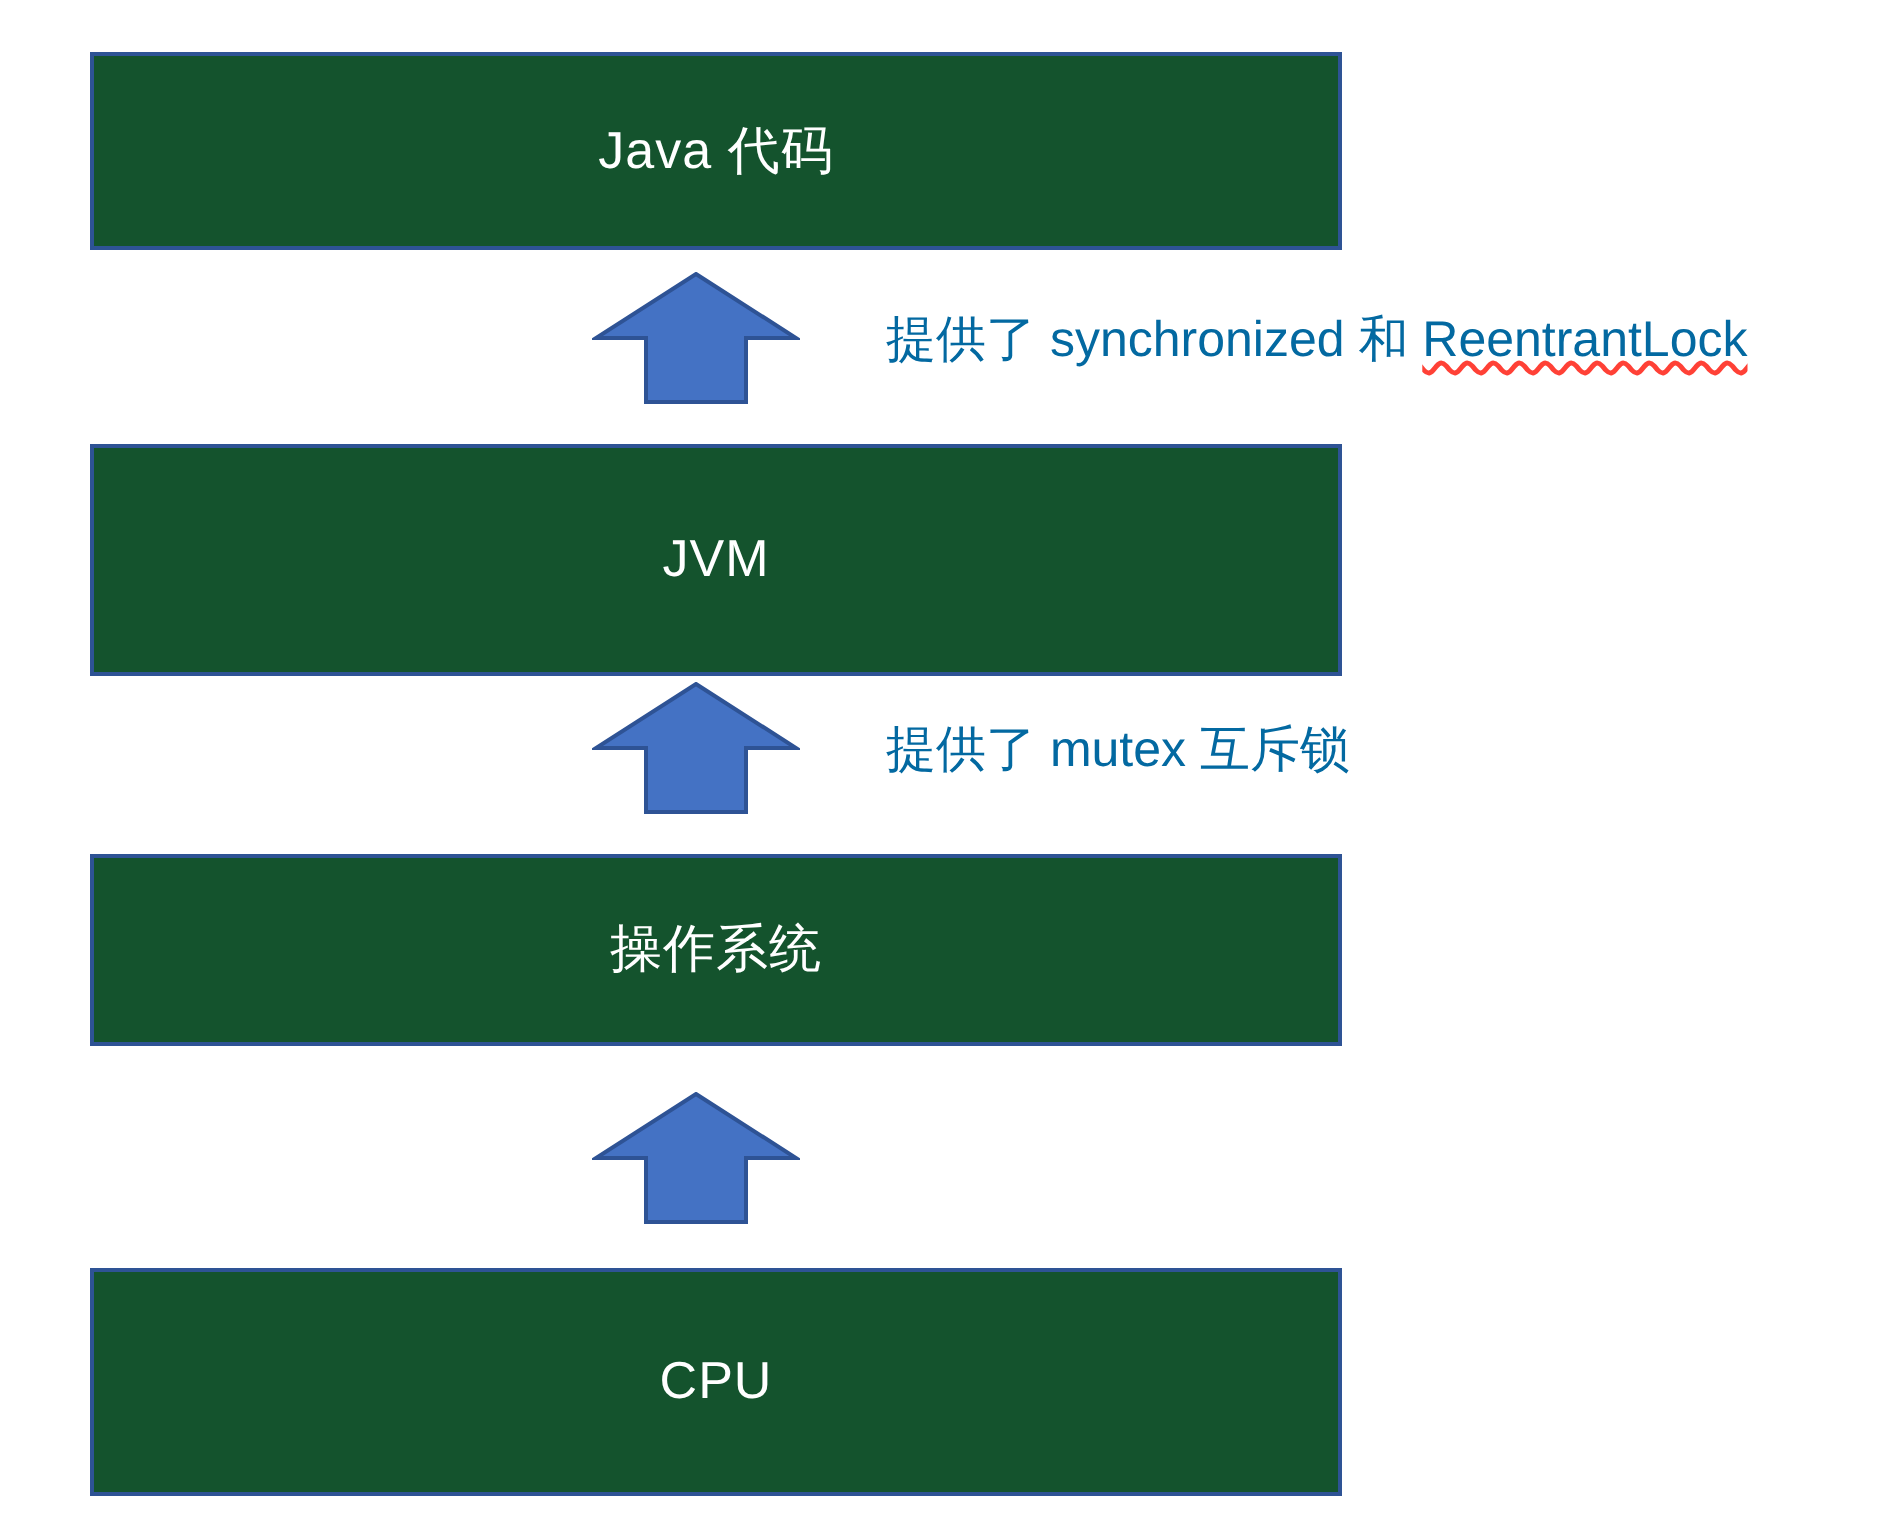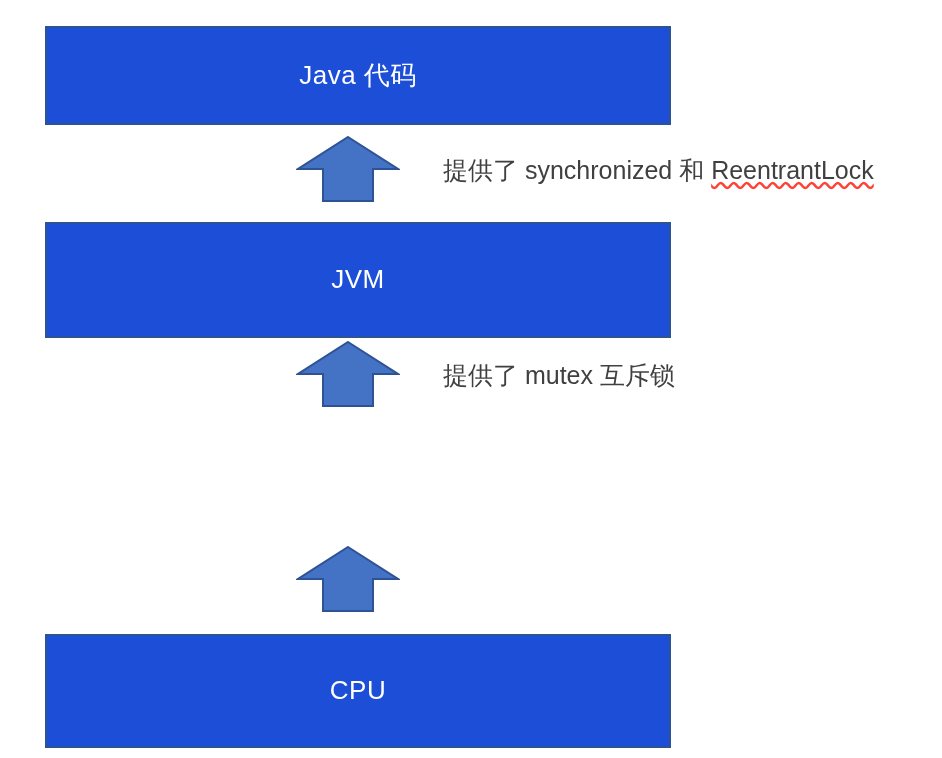--- a/index.html
+++ b/index.html
@@ -15,21 +15,21 @@
     width: 942px;
     height: 758px;
     background: #ffffff;
     overflow: hidden;
   }
   .layer-box {
     position: absolute;
     left: 45px;
     width: 626px;
     box-sizing: border-box;
-    background: #1d4ed8;
+    background: #14532d;
     border: 2px solid #2E5395;
     display: flex;
     align-items: center;
     justify-content: center;
   }
   .layer-box .box-label {
     color: #FFFFFF;
     font-size: 26px;
     font-weight: 400;
     line-height: 1.2;
@@ -52,21 +52,21 @@
     width: 104px;
     height: 66px;
   }
   #arrow-1 { top: 136px; }
   #arrow-2 { top: 341px; }
   #arrow-3 { top: 546px; }
 
   .arrow-label {
     position: absolute;
     left: 443px;
-    color: #404040;
+    color: #0369a1;
     font-size: 25px;
     line-height: 1.25;
     white-space: nowrap;
   }
   #label-1 { top: 155px; }
   #label-2 { top: 360px; }
   #label-3 { top: 565px; }
 
   .misspelled {
     text-decoration: underline wavy #FF4136;
@@ -98,20 +98,23 @@
 
   <div class="arrow-group" id="arrow-2">
     <svg viewBox="0 0 104 66" xmlns="http://www.w3.org/2000/svg">
       <polygon points="52,1 102,33 77,33 77,65 27,65 27,33 2,33" fill="#4472C4" stroke="#2E5395" stroke-width="2" stroke-linejoin="miter"></polygon>
     </svg>
   </div>
   <div class="arrow-label" id="label-2">
     <span>提供了 mutex 互斥锁</span>
   </div>
 
+  <div class="layer-box" id="box-os">
+    <span class="box-label">操作系统</span>
+  </div>
 
   <div class="arrow-group" id="arrow-3">
     <svg viewBox="0 0 104 66" xmlns="http://www.w3.org/2000/svg">
       <polygon points="52,1 102,33 77,33 77,65 27,65 27,33 2,33" fill="#4472C4" stroke="#2E5395" stroke-width="2" stroke-linejoin="miter"></polygon>
     </svg>
   </div>
 
   <div class="layer-box" id="box-cpu">
     <span class="box-label">CPU</span>
   </div>

